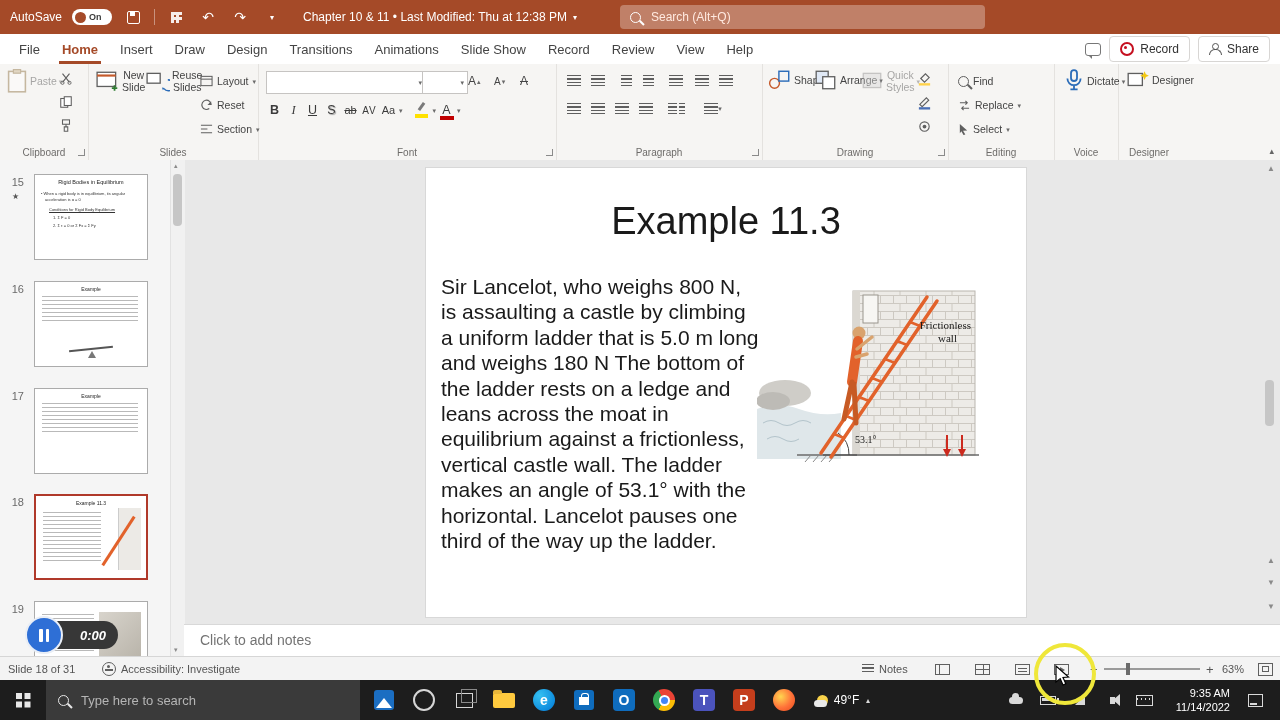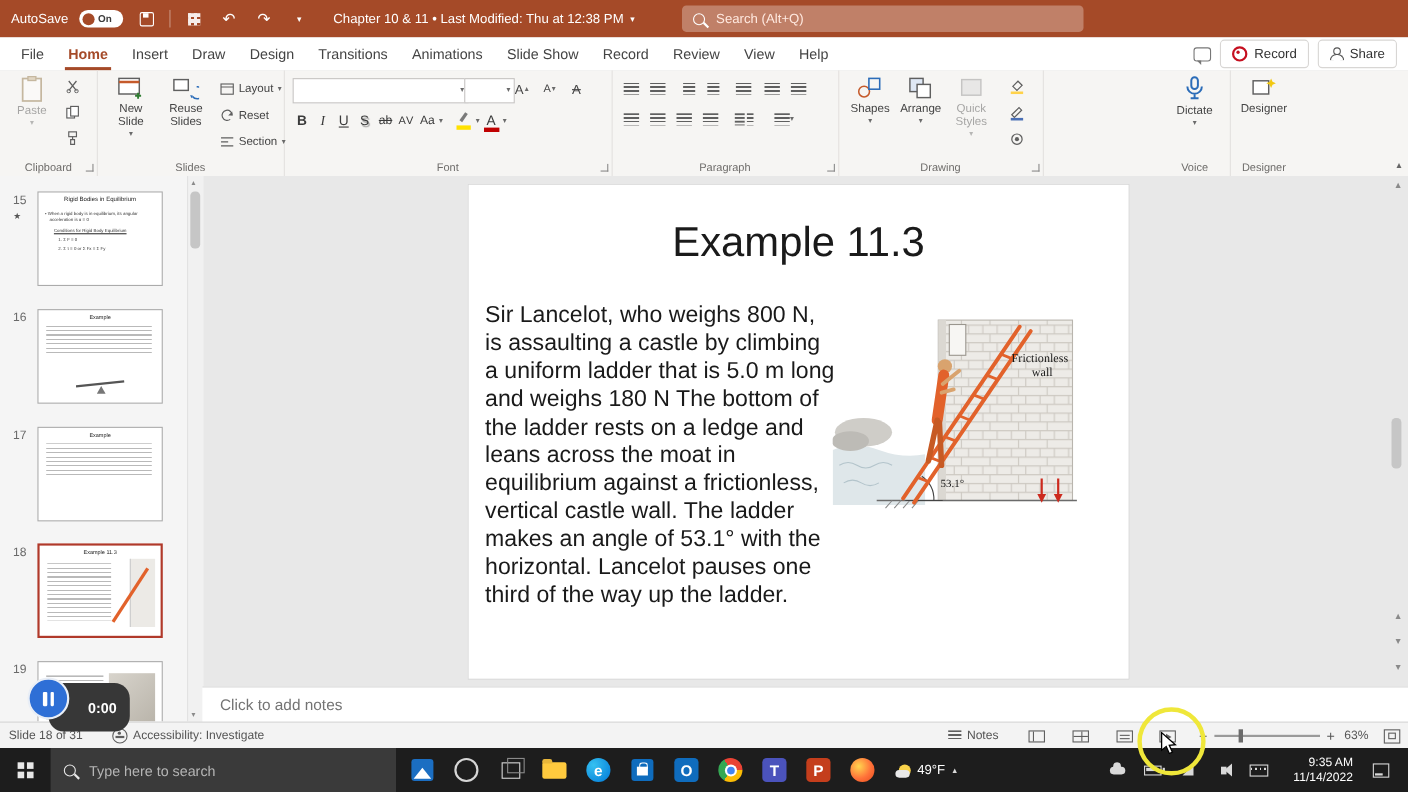--- a/index.html
+++ b/index.html
@@ -49,21 +49,21 @@
   .person{width:12px;height:12px;position:relative;}
   .person::before{content:"";position:absolute;left:3.5px;top:0;width:5px;height:5px;border-radius:50%;border:1.3px solid #555;}
   .person::after{content:"";position:absolute;left:0;bottom:0;width:11px;height:5px;border:1.3px solid #555;border-bottom:none;border-radius:6px 6px 0 0;}
   .bubble{width:14px;height:11px;border:1.3px solid #777;border-radius:3px;position:relative;}
   .bubble::after{content:"";position:absolute;left:2px;bottom:-4px;border-left:4px solid transparent;border-right:0 solid transparent;border-top:4px solid #777;}
 
   
   .ribbon{left:0;top:64px;width:1280px;height:96px;background:#f6f5f3;border-bottom:1px solid #d8d6d3;}
   .group{position:absolute;top:0;height:96px;border-right:1px solid #e4e2df;}
   .glabel{position:absolute;bottom:2px;left:0;right:0;text-align:center;font-size:10px;color:#6e6c6a;}
-  .bigbtn{position:absolute;top:5px;width:46px;display:flex;flex-direction:column;align-items:center;gap:2px;
+  .bigbtn{position:absolute;top:5px;width:46px;display:flex;align-items:center;gap:2px;
           font-size:10.5px;color:#444;text-align:center;line-height:1.15;}
   .bigbtn svg{flex:none;}
   .dis{opacity:.45;}
   .caret{font-size:7px;color:#6a6a6a;line-height:1;}
   .rowbtn{position:absolute;display:flex;align-items:center;gap:4px;font-size:10.5px;color:#444;height:20px;}
   .mini{position:absolute;width:20px;height:20px;display:flex;align-items:center;justify-content:center;border-radius:2px;}
   .combo{position:absolute;height:21px;border:1px solid #c6c4c2;background:#fff;display:flex;align-items:center;
          font-size:11px;color:#444;padding:0 3px;justify-content:space-between;}
   .fbtn{position:absolute;top:0;height:20px;min-width:17px;display:flex;align-items:center;justify-content:center;font-size:12.5px;color:#3b3b3b;}
   .li{width:14px;height:11px;background:repeating-linear-gradient(to bottom,#5f5f5f 0 1.4px,transparent 1.4px 3.4px);}
@@ -116,22 +116,22 @@
   .v-sorter::before{content:"";position:absolute;left:50%;top:0;bottom:0;width:1.2px;background:#5f5f5f;}
   .v-sorter::after{content:"";position:absolute;top:50%;left:0;right:0;height:1.2px;background:#5f5f5f;}
   .v-read::before{content:"";position:absolute;left:2px;right:2px;top:3px;height:1.2px;background:#5f5f5f;box-shadow:0 3px 0 #5f5f5f;}
   .v-show::after{content:"";position:absolute;left:4.5px;top:2px;border-top:3px solid transparent;border-bottom:3px solid transparent;border-left:5px solid #5f5f5f;}
   .ztrack{width:96px;height:2px;background:#9a9a9a;position:relative;}
   .zthumb{position:absolute;top:-5px;width:4px;height:12px;background:#6b6b6b;}
   .fitico{width:13px;height:11px;border:1.2px solid #5f5f5f;position:relative;}
   .fitico::after{content:"";position:absolute;left:3px;top:2.5px;width:5px;height:4px;border:1.2px solid #5f5f5f;}
 
   
-  .recpill{left:44px;top:621px;width:74px;height:44px;background:#373737;border-radius:14px;color:#fff;
-           font-size:13px;font-weight:bold;display:flex;align-items:center;justify-content:flex-end;padding-right:12px;box-sizing:border-box;}
+  .recpill{left:44px;top:621px;width:74px;height:28px;background:#373737;border-radius:14px;color:#fff;
+           font-size:13px;font-weight:bold;display:flex;align-items:center;justify-content:flex-end;padding-right:12px;box-sizing:border-box;font-style:italic;}
   .reccirc{left:25px;top:616px;width:38px;height:38px;border-radius:50%;background:#2e6fd6;border:2px solid #e9eef6;
            display:flex;align-items:center;justify-content:center;gap:3px;box-sizing:border-box;}
   .pbar{width:3.5px;height:13px;background:#fff;border-radius:1px;}
 
   
   .hlring{left:1034px;top:643px;width:54px;height:54px;border:4.5px solid #efe73a;border-radius:50%;z-index:80;}
 
   
   .taskbar{left:0;top:680px;width:1280px;height:40px;background:#1d1d1d;z-index:60;}
   .tk{position:absolute;top:0;height:40px;display:flex;align-items:center;justify-content:center;}
@@ -444,20 +444,41 @@
       <span class="mini" style="left:152px;top:52px">
           <svg width="15" height="15" viewBox="0 0 16 16">
             <circle cx="8" cy="8" r="5" fill="none" stroke="#5f5f5f" stroke-width="1.2"></circle>
             <circle cx="8" cy="8" r="2" fill="#5f5f5f"></circle>
           </svg>
         </span>
       <div class="glabel">Drawing</div>
       <span class="lnch"></span>
     </div>
 
+    <div class="group" style="left:948px;width:106px">
+      <div class="rowbtn" style="left:10px;top:7px">
+          <span class="mag" style="color:#5f5f5f"></span>
+          <span>Find</span>
+        </div>
+      <div class="rowbtn" style="left:10px;top:31px">
+          <svg width="13" height="11" viewBox="0 0 14 12">
+            <path d="M2 3h8M8 1l2 2-2 2M12 9H4M6 7L4 9l2 2" fill="none" stroke="#5f5f5f" stroke-width="1.2"></path>
+          </svg>
+          <span>Replace</span>
+          <span class="caret">▾</span>
+        </div>
+      <div class="rowbtn" style="left:10px;top:55px">
+          <svg width="11" height="12" viewBox="0 0 12 13">
+            <path d="M2 1l8 7-4.5.5L8 12.5l-2 .5-2.3-4L2 11z" fill="#5f5f5f"></path>
+          </svg>
+          <span>Select</span>
+          <span class="caret">▾</span>
+        </div>
+      <div class="glabel">Editing</div>
+    </div>
 
     <div class="group" style="left:1054px;width:64px">
       <div class="bigbtn" style="left:9px">
         <svg width="22" height="24" viewBox="0 0 18 20">
             <rect x="6.5" y="1" width="5" height="9" rx="2.5" fill="none" stroke="#2b6cb8" stroke-width="1.5"></rect>
             <path d="M3.5 8a5.5 5.5 0 0 0 11 0M9 13.5V17M6 17h6" fill="none" stroke="#2b6cb8" stroke-width="1.5"></path>
           </svg>
         <span>Dictate</span>
         <span class="caret">▾</span>
       </div>

